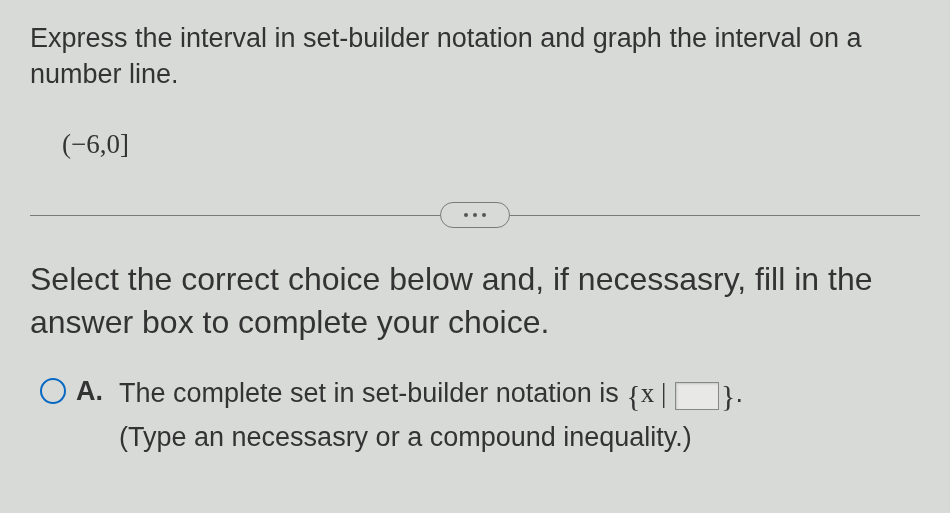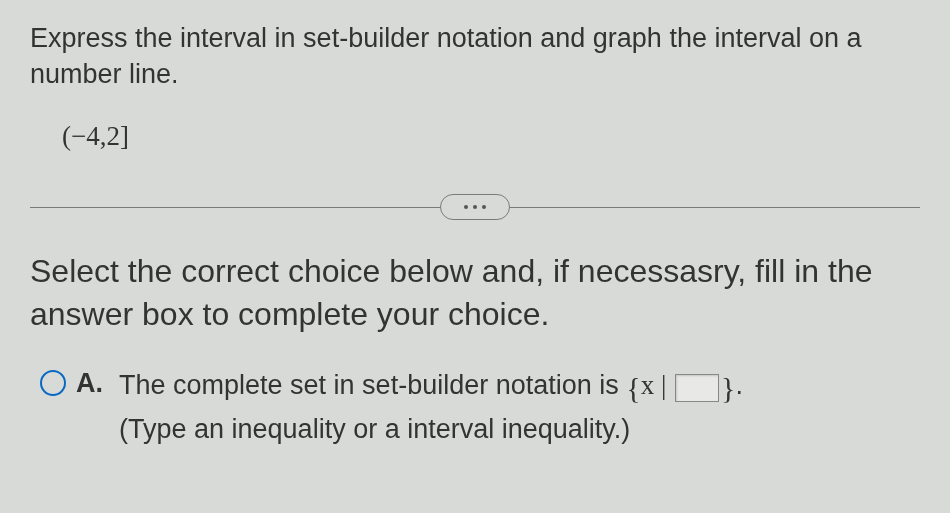--- a/index.html
+++ b/index.html
@@ -13,21 +13,21 @@
       background: #d8dad8;
       font-family: Arial, Helvetica, sans-serif;
       color: #2a2a2a;
       padding: 20px 30px;
       position: relative;
       overflow: hidden;
     }
     .question-text {
       font-size: 27px;
       line-height: 1.35;
-      margin-bottom: 28px;
+      margin-bottom: 36px;
       color: #333;
     }
     .interval-expr {
       font-size: 27px;
       margin-left: 32px;
       margin-bottom: 40px;
       color: #333;
       font-family: 'Times New Roman', serif;
     }
     .divider-row {
@@ -119,33 +119,33 @@
     .hint-text {
       font-size: 27px;
       color: #333;
     }
   </style>
 </head>
 <body>
 
 <div class="question-text">Express the interval in set-builder notation and graph the interval on a number line.</div>
 
-<div class="interval-expr">(−4,2]</div>
+<div class="interval-expr">(−6,0]</div>
 
 <div class="divider-row">
   <div class="divider-line"></div>
   <div class="expand-pill">
     <span class="dot"></span>
     <span class="dot"></span>
     <span class="dot"></span>
   </div>
 </div>
 
 <div class="instruction-text">Select the correct choice below and, if necessasry, fill in the answer box to complete your choice.</div>
 
 <div class="choice-row">
   <div class="radio-circle"></div>
   <div class="choice-letter">A.</div>
   <div class="choice-body">
     <span>The complete set in set-builder notation is </span><span class="set-notation"><span class="brace">{</span><span>x</span> <span>|</span> <span class="answer-box"></span><span class="brace">}</span></span><span>.</span><br>
-    <span class="hint-text">(Type an inequality or a interval inequality.)</span>
+    <span class="hint-text">(Type an necessasry or a compound inequality.)</span>
   </div>
 </div>
 
 </body></html>

